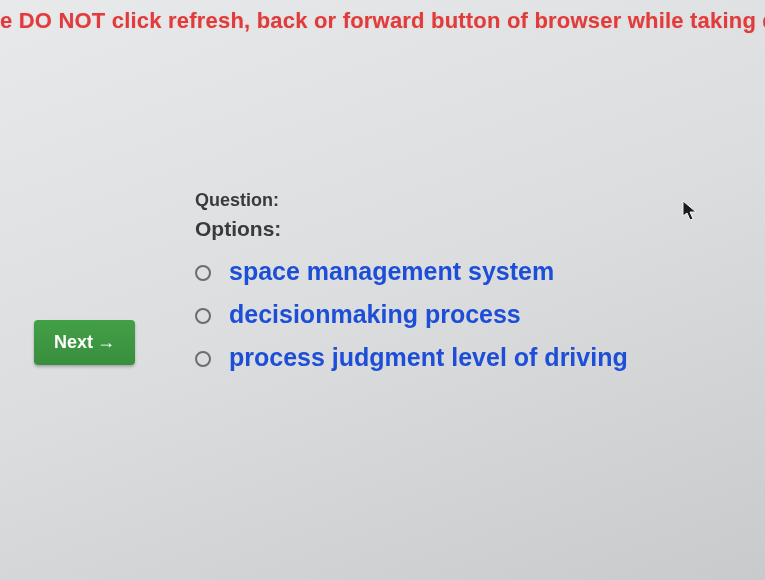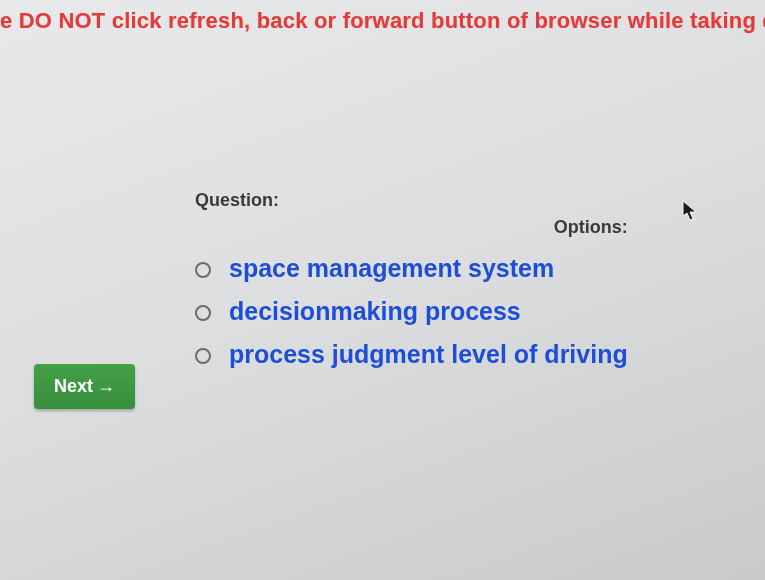--- a/index.html
+++ b/index.html
@@ -30,21 +30,20 @@
     top: 130px;
     background: linear-gradient(#43a047, #388e3c);
     color: #fff;
     border: none;
     border-radius: 4px;
     padding: 12px 20px;
     font-size: 18px;
     font-weight: bold;
     cursor: pointer;
     box-shadow: 0 2px 3px rgba(0,0,0,0.25);
-    margin-top: 44px;
   }
   .next-button .arrow { margin-left: 4px; }
   .question-block {
     position: absolute;
     left: 195px;
     top: 0;
     color: #2f2f30;
   }
   .q-label {
     font-size: 18px;
@@ -52,25 +51,24 @@
     color: #3a3a3b;
     margin-bottom: 6px;
   }
   .q-text {
     font-size: 26px;
     font-weight: bold;
     color: #3a3a3b;
     margin-bottom: 42px;
   }
   .opt-label {
-    font-size: 18px;
+    font-size: 21px;
     font-weight: bold;
     color: #3a3a3b;
     margin-bottom: 16px;
-    text-align: right;
   }
   .option-row {
     display: flex;
     align-items: center;
     margin-bottom: 14px;
   }
   .radio {
     width: 16px;
     height: 16px;
     border: 2px solid #6b6c6d;

